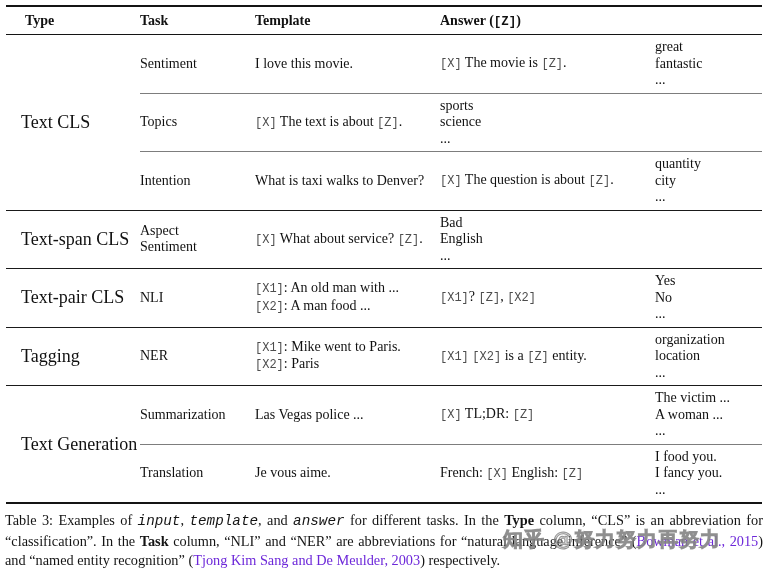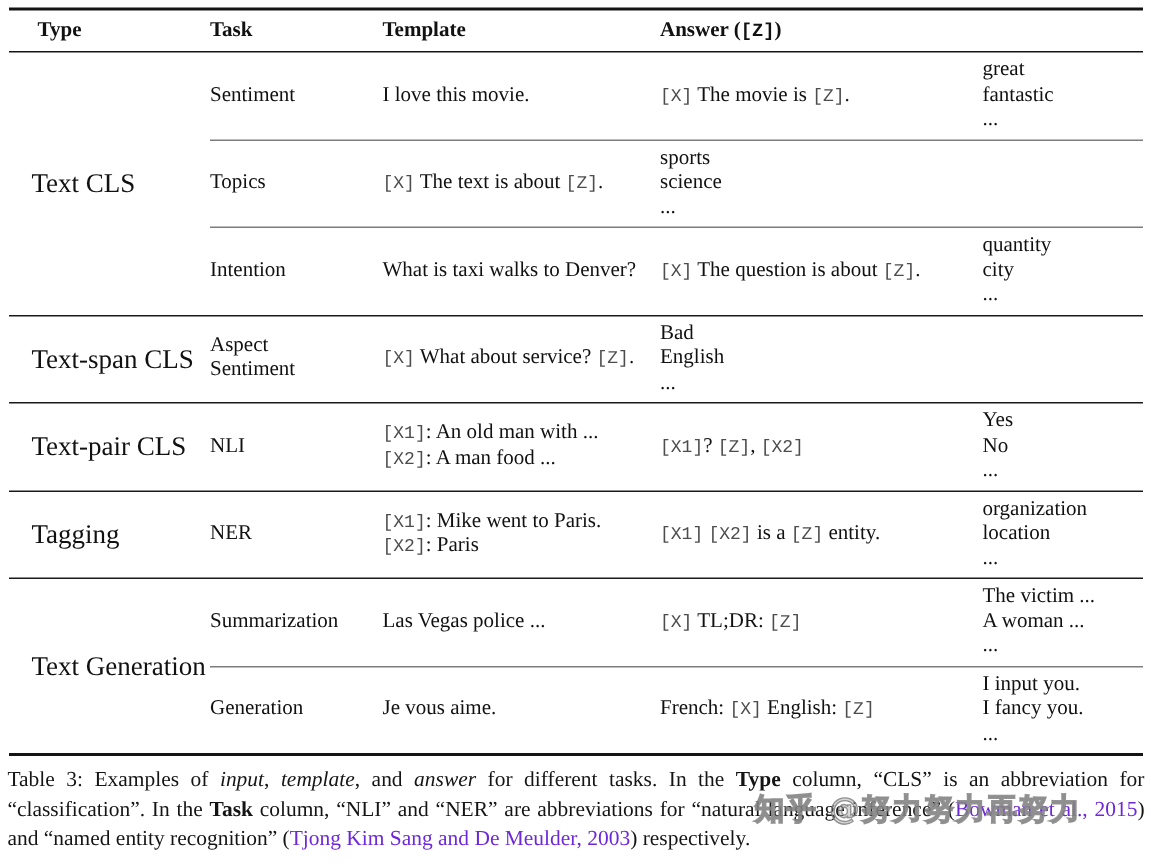--- a/index.html
+++ b/index.html
@@ -18,21 +18,21 @@
   .gtype { display:flex; align-items:center; padding-left:15px; font-size:18px; }
   .grows { display:flex; flex-direction:column; }
   .row { display:grid; grid-template-columns:115px 185px 215px 1fr;
          align-items:center; padding:4px 0; min-height:57px; box-sizing:border-box;
          font-size:14px; line-height:16.5px; }
   .row + .row { border-top:1px solid #7d7d7d; }
   .cell { padding-right:6px; }
   .seg-mono { font-family:"Liberation Mono", monospace; font-size:12px; color:#4d4d4d; }
   .seg-bmono { font-family:"Liberation Mono", monospace; font-size:12.5px; color:#111; font-weight:bold; }
   .seg-b { font-weight:bold;margin-top:36px; }
-  .seg-i { font-style:italic; }
+  .seg-i { font-style:italic;font-family:Liberation Mono, monospace; }
   .seg-link { color:#6d28d9; cursor:pointer; }
   .caption { position:absolute; left:5px; right:4px; top:511px;
              font-size:14.3px; line-height:19.5px; text-align:justify; color:#141414; }
   .watermark { position:absolute; left:503px; top:526px; white-space:nowrap;
                font-family:"DejaVu Sans", sans-serif; font-size:20px; font-weight:bold;
                letter-spacing:1px; color:rgba(125,125,125,0.30);
                -webkit-text-stroke:0.9px rgba(130,130,130,0.85); z-index:3; }
 </style>
 </head>
 <body>
@@ -106,23 +106,23 @@
   <div class="group">
     <div class="gtype">Text Generation</div>
     <div class="grows">
       <div class="row">
         <div class="cell"><span class="seg-text">Summarization</span></div>
         <div class="cell"><span class="seg-text">Las Vegas police ...</span></div>
         <div class="cell"><span class="seg-mono">[X]</span><span class="seg-text"> TL;DR: </span><span class="seg-mono">[Z]</span></div>
         <div class="cell"><span class="seg-text">The victim ...</span><br><span class="seg-text">A woman ...</span><br><span class="seg-text">...</span></div>
       </div>
       <div class="row">
-        <div class="cell"><span class="seg-text">Generation</span></div>
+        <div class="cell"><span class="seg-text">Translation</span></div>
         <div class="cell"><span class="seg-text">Je vous aime.</span></div>
         <div class="cell"><span class="seg-text">French: </span><span class="seg-mono">[X]</span><span class="seg-text"> English: </span><span class="seg-mono">[Z]</span></div>
-        <div class="cell"><span class="seg-text">I input you.</span><br><span class="seg-text">I fancy you.</span><br><span class="seg-text">...</span></div>
+        <div class="cell"><span class="seg-text">I food you.</span><br><span class="seg-text">I fancy you.</span><br><span class="seg-text">...</span></div>
       </div>
     </div>
   </div>
 </div>
 
 <div class="caption"><span class="seg-text">Table 3: Examples of </span><span class="seg-i">input</span><span class="seg-text">, </span><span class="seg-i">template</span><span class="seg-text">, and </span><span class="seg-i">answer</span><span class="seg-text"> for different tasks. In the </span><span class="seg-b">Type</span><span class="seg-text"> column, “CLS” is an abbreviation for “classification”. In the </span><span class="seg-b">Task</span><span class="seg-text"> column, “NLI” and “NER” are abbreviations for “natural language inference” (</span><span class="seg-link">Bowman et al., 2015</span><span class="seg-text">) and “named entity recognition” (</span><span class="seg-link">Tjong Kim Sang and De Meulder, 2003</span><span class="seg-text">) respectively.</span></div>
 <div class="watermark">知乎 @努力努力再努力</div>
 
 </body></html>

